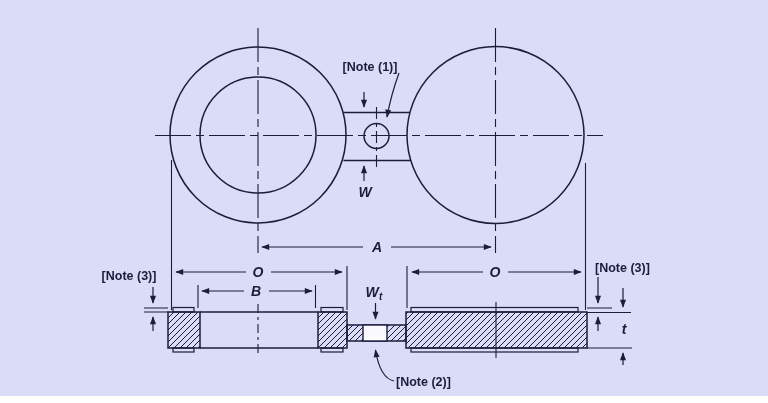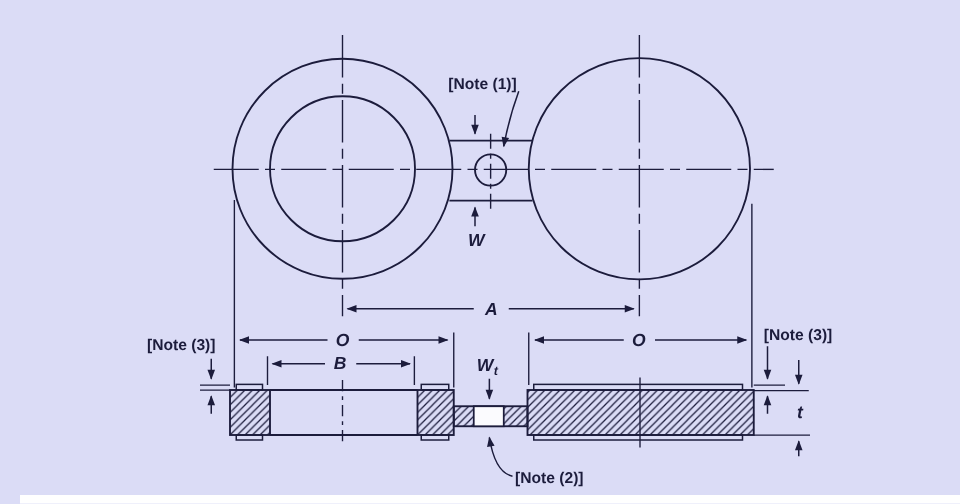--- a/index.html
+++ b/index.html
@@ -6,21 +6,21 @@
     --background:#dbdcf6;
     --line:#1c1c3c;
     --fill-white:#fbfbfe;
   }
   html,body{margin:0;padding:0;}
   body{
     width:768px;height:403px;overflow:hidden;
     background:var(--background);
     font-family:"Liberation Sans", sans-serif;
   }
-  .canvas{position:relative;width:672px;height:403px;background:var(--background);margin-left:16px;}
+  .canvas{position:relative;width:672px;height:403px;background:var(--background);}
   .bottom-strip{position:absolute;left:0;bottom:0;width:768px;height:7px;background:#ffffff;}
   svg{display:block;}
   .ln{stroke:var(--line);fill:none;stroke-width:1.5;stroke-linecap:butt;}
   .dim{stroke:var(--line);fill:none;stroke-width:1.2;}
   .thin{stroke:var(--line);fill:none;stroke-width:1.1;}
   .cl{stroke:var(--line);fill:none;stroke-width:1.1;}
   .hatch{fill:url(#h);stroke:var(--line);stroke-width:1.5;}
   .lip{fill:var(--background);stroke:var(--line);stroke-width:1.2;}
   .wfill{fill:var(--fill-white);stroke:var(--line);stroke-width:1.4;}
   .hl{stroke:var(--line);stroke-width:1;}

